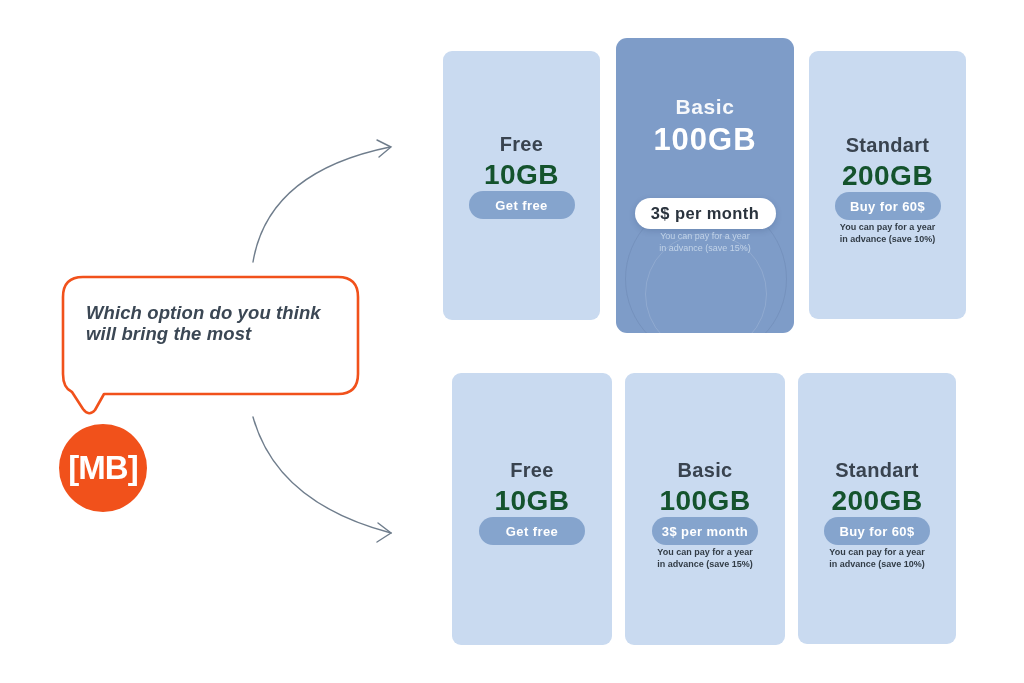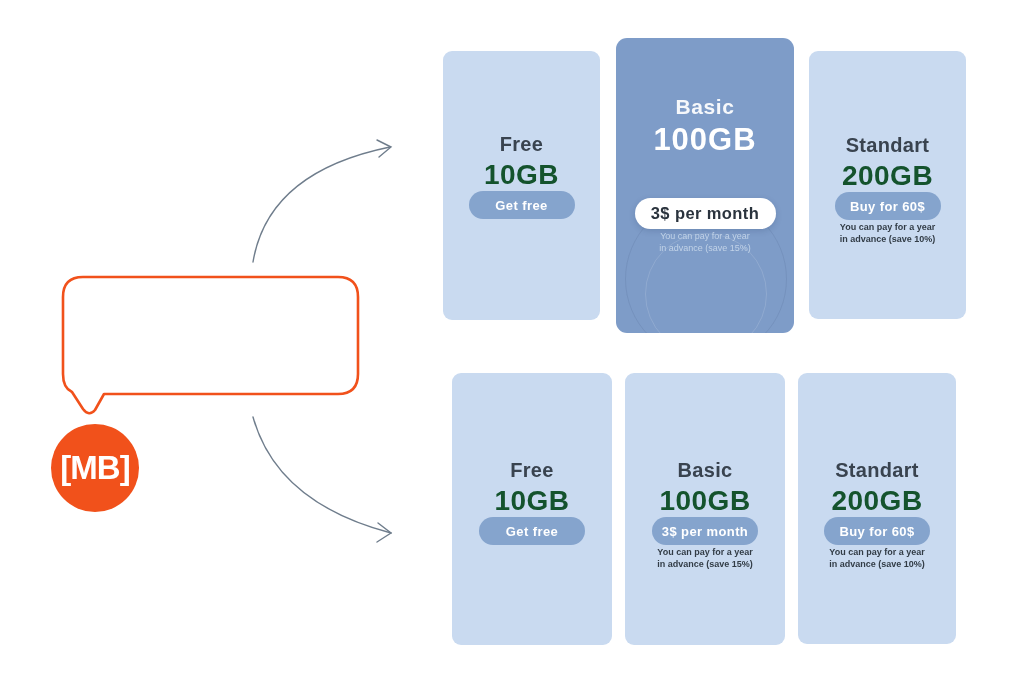--- a/index.html
+++ b/index.html
@@ -10,21 +10,21 @@
   
   #overlay{position:absolute;left:0;top:0;width:1024px;height:683px;}
   
   .bubble-text{
     position:absolute;left:86px;top:302px;width:268px;
     font-style:italic;font-weight:600;font-size:18.5px;line-height:21px;
     color:#3b4754;letter-spacing:.1px;
   }
   
   .logo{
-    position:absolute;left:51px;top:424px;width:88px;height:88px;
+    position:absolute;left:59px;top:424px;width:88px;height:88px;
     background:#f1511b;border-radius:50%;
     display:flex;align-items:center;justify-content:center;
     color:#ffffff;font-weight:700;font-size:33px;letter-spacing:-1px;
   }
   
   .card{
     position:absolute;background:#c9daf0;border-radius:9px;
     display:flex;flex-direction:column;align-items:center;
     overflow:hidden;
   }
@@ -80,20 +80,22 @@
     <path d="M 377,140 L 391,147 L 379,157"></path>
   </g>
 
   <g stroke="#6f7d8c" stroke-width="1.4" fill="none" stroke-linecap="round">
     <path d="M 253,417 Q 277,503 391,533"></path>
     <path d="M 378,523 L 391,533 L 377,542"></path>
   </g>
 </svg>
 
 <div class="bubble-text">
+  <div>Which option do you think</div>
+  <div>will bring the most</div>
 </div>
 
 <div class="logo">
   <span>[MB]</span>
 </div>
 
 <div class="card" id="card-top-free">
   <div class="plan">Free</div>
   <div class="storage">10GB</div>
   <button class="btn">Get free</button>

